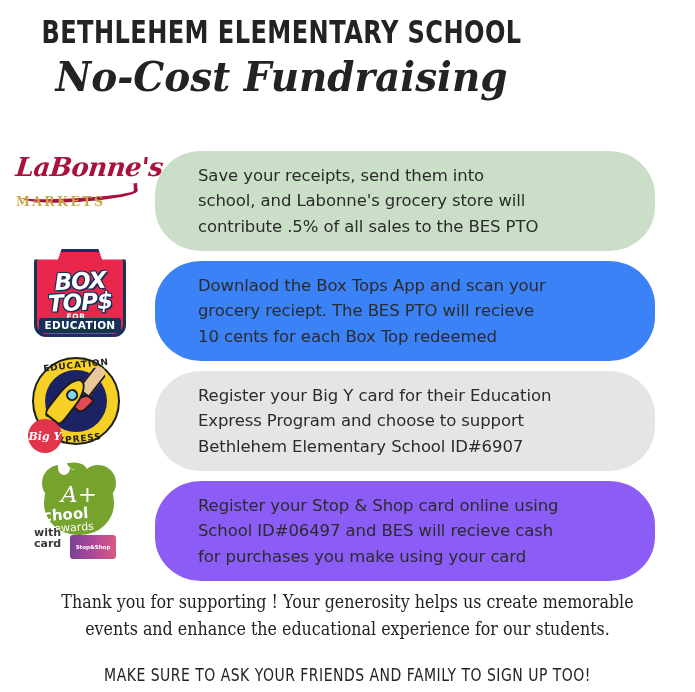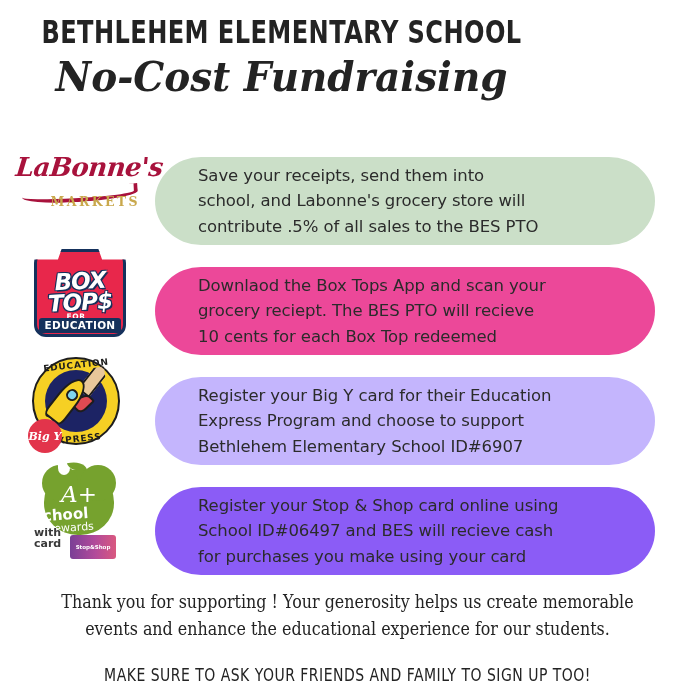--- a/index.html
+++ b/index.html
@@ -69,21 +69,21 @@
     display: flex;
     align-items: center;
     justify-content: center;
     position: relative;
     z-index: 3;
   }
   .msg-box {
     position: relative;
     margin-left: -5px;
     width: 500px;
-    height: 88px;
+    height: 100px;
     border-radius: 46px / 44px;
     display: flex;
     align-items: center;
     z-index: 1;
     margin-top: 36px;
   }
   .msg-text {
     padding-left: 43px;
     padding-right: 18px;
     font-family: "DejaVu Sans", sans-serif;
@@ -123,21 +123,21 @@
     border-bottom: 4px solid #a8123c;
     border-right: 4px solid #a8123c;
     border-radius: 0 0 70% 58%;
     transform: rotate(-3deg);
   }
   .lb-markets {
     position: absolute;
     top: 44px;
     left: 0;
     width: 128px;
-    text-align: right;
+    text-align: left;
     padding-right: 4px;
     font-family: "DejaVu Serif", serif;
     font-size: 12.5px;
     font-weight: bold;
     letter-spacing: 2.4px;
     color: #c9a84c;
   }
 
   
   .boxtops {
@@ -433,21 +433,21 @@
     <div class="row">
       <div class="logo-cell">
         <div class="boxtops">
           <div class="bt-shield"></div>
           <div class="bt-word bt-box">BOX</div>
           <div class="bt-word bt-tops">TOP$</div>
           <div class="bt-for">FOR</div>
           <div class="bt-edu">EDUCATION</div>
         </div>
       </div>
-      <div class="msg-box" style="background:#ec4899;">
+      <div class="msg-box" style="background:#3b82f6;">
         <div class="msg-text">Downlaod the Box Tops App and scan your
 grocery reciept. The BES PTO will recieve
 10 cents for each Box Top redeemed</div>
       </div>
     </div>
 
     <div class="row">
       <div class="logo-cell">
         <div class="eduexpress">
           <div class="ee-ring"></div>
@@ -456,21 +456,21 @@
           <div class="ee-fin-l"></div>
           <div class="ee-fin-r"></div>
           <div class="ee-rocket">
             <div class="ee-window"></div>
           </div>
           <div class="ee-curve-top">EDUCATION</div>
           <div class="ee-curve-bot">EXPRESS</div>
           <div class="ee-bigy">Big Y</div>
         </div>
       </div>
-      <div class="msg-box" style="background:#c4b5fd;">
+      <div class="msg-box" style="background:#e5e5e5;">
         <div class="msg-text">Register your Big Y card for their Education
 Express Program and choose to support
 Bethlehem Elementary School ID#6907</div>
       </div>
     </div>
 
     <div class="row">
       <div class="logo-cell">
         <div class="aplus">
           <div class="ap-apple"></div>

